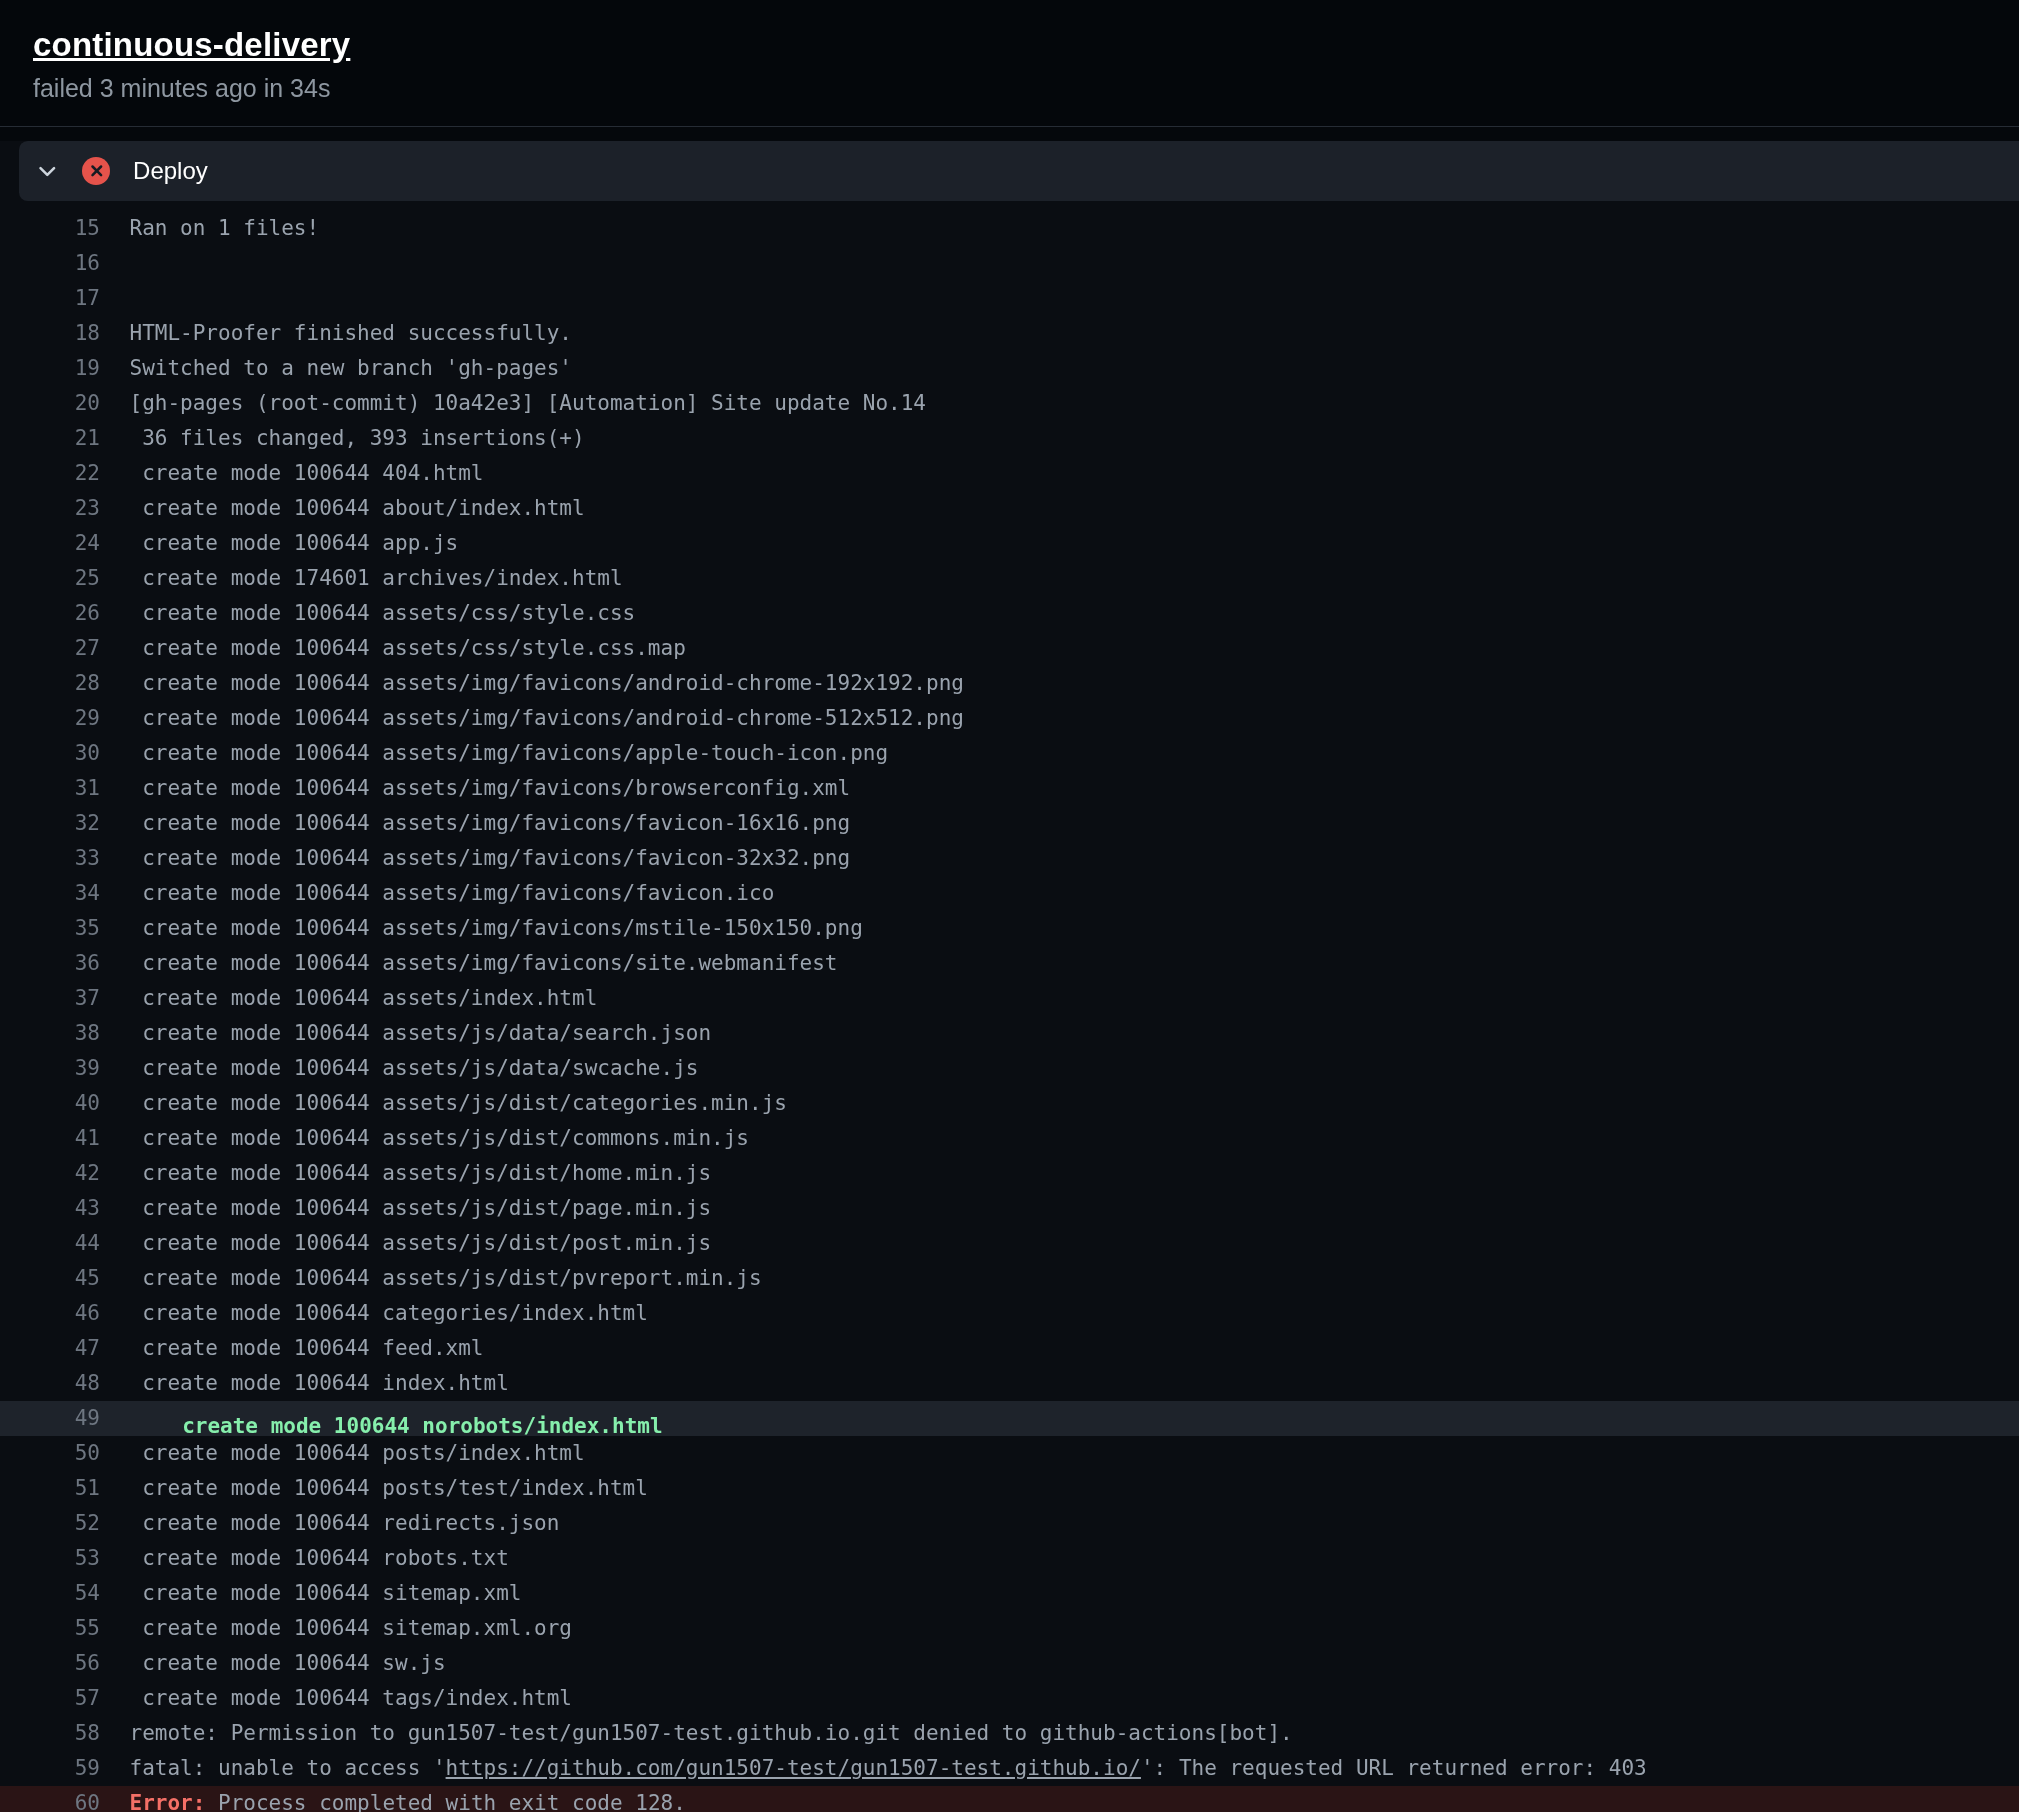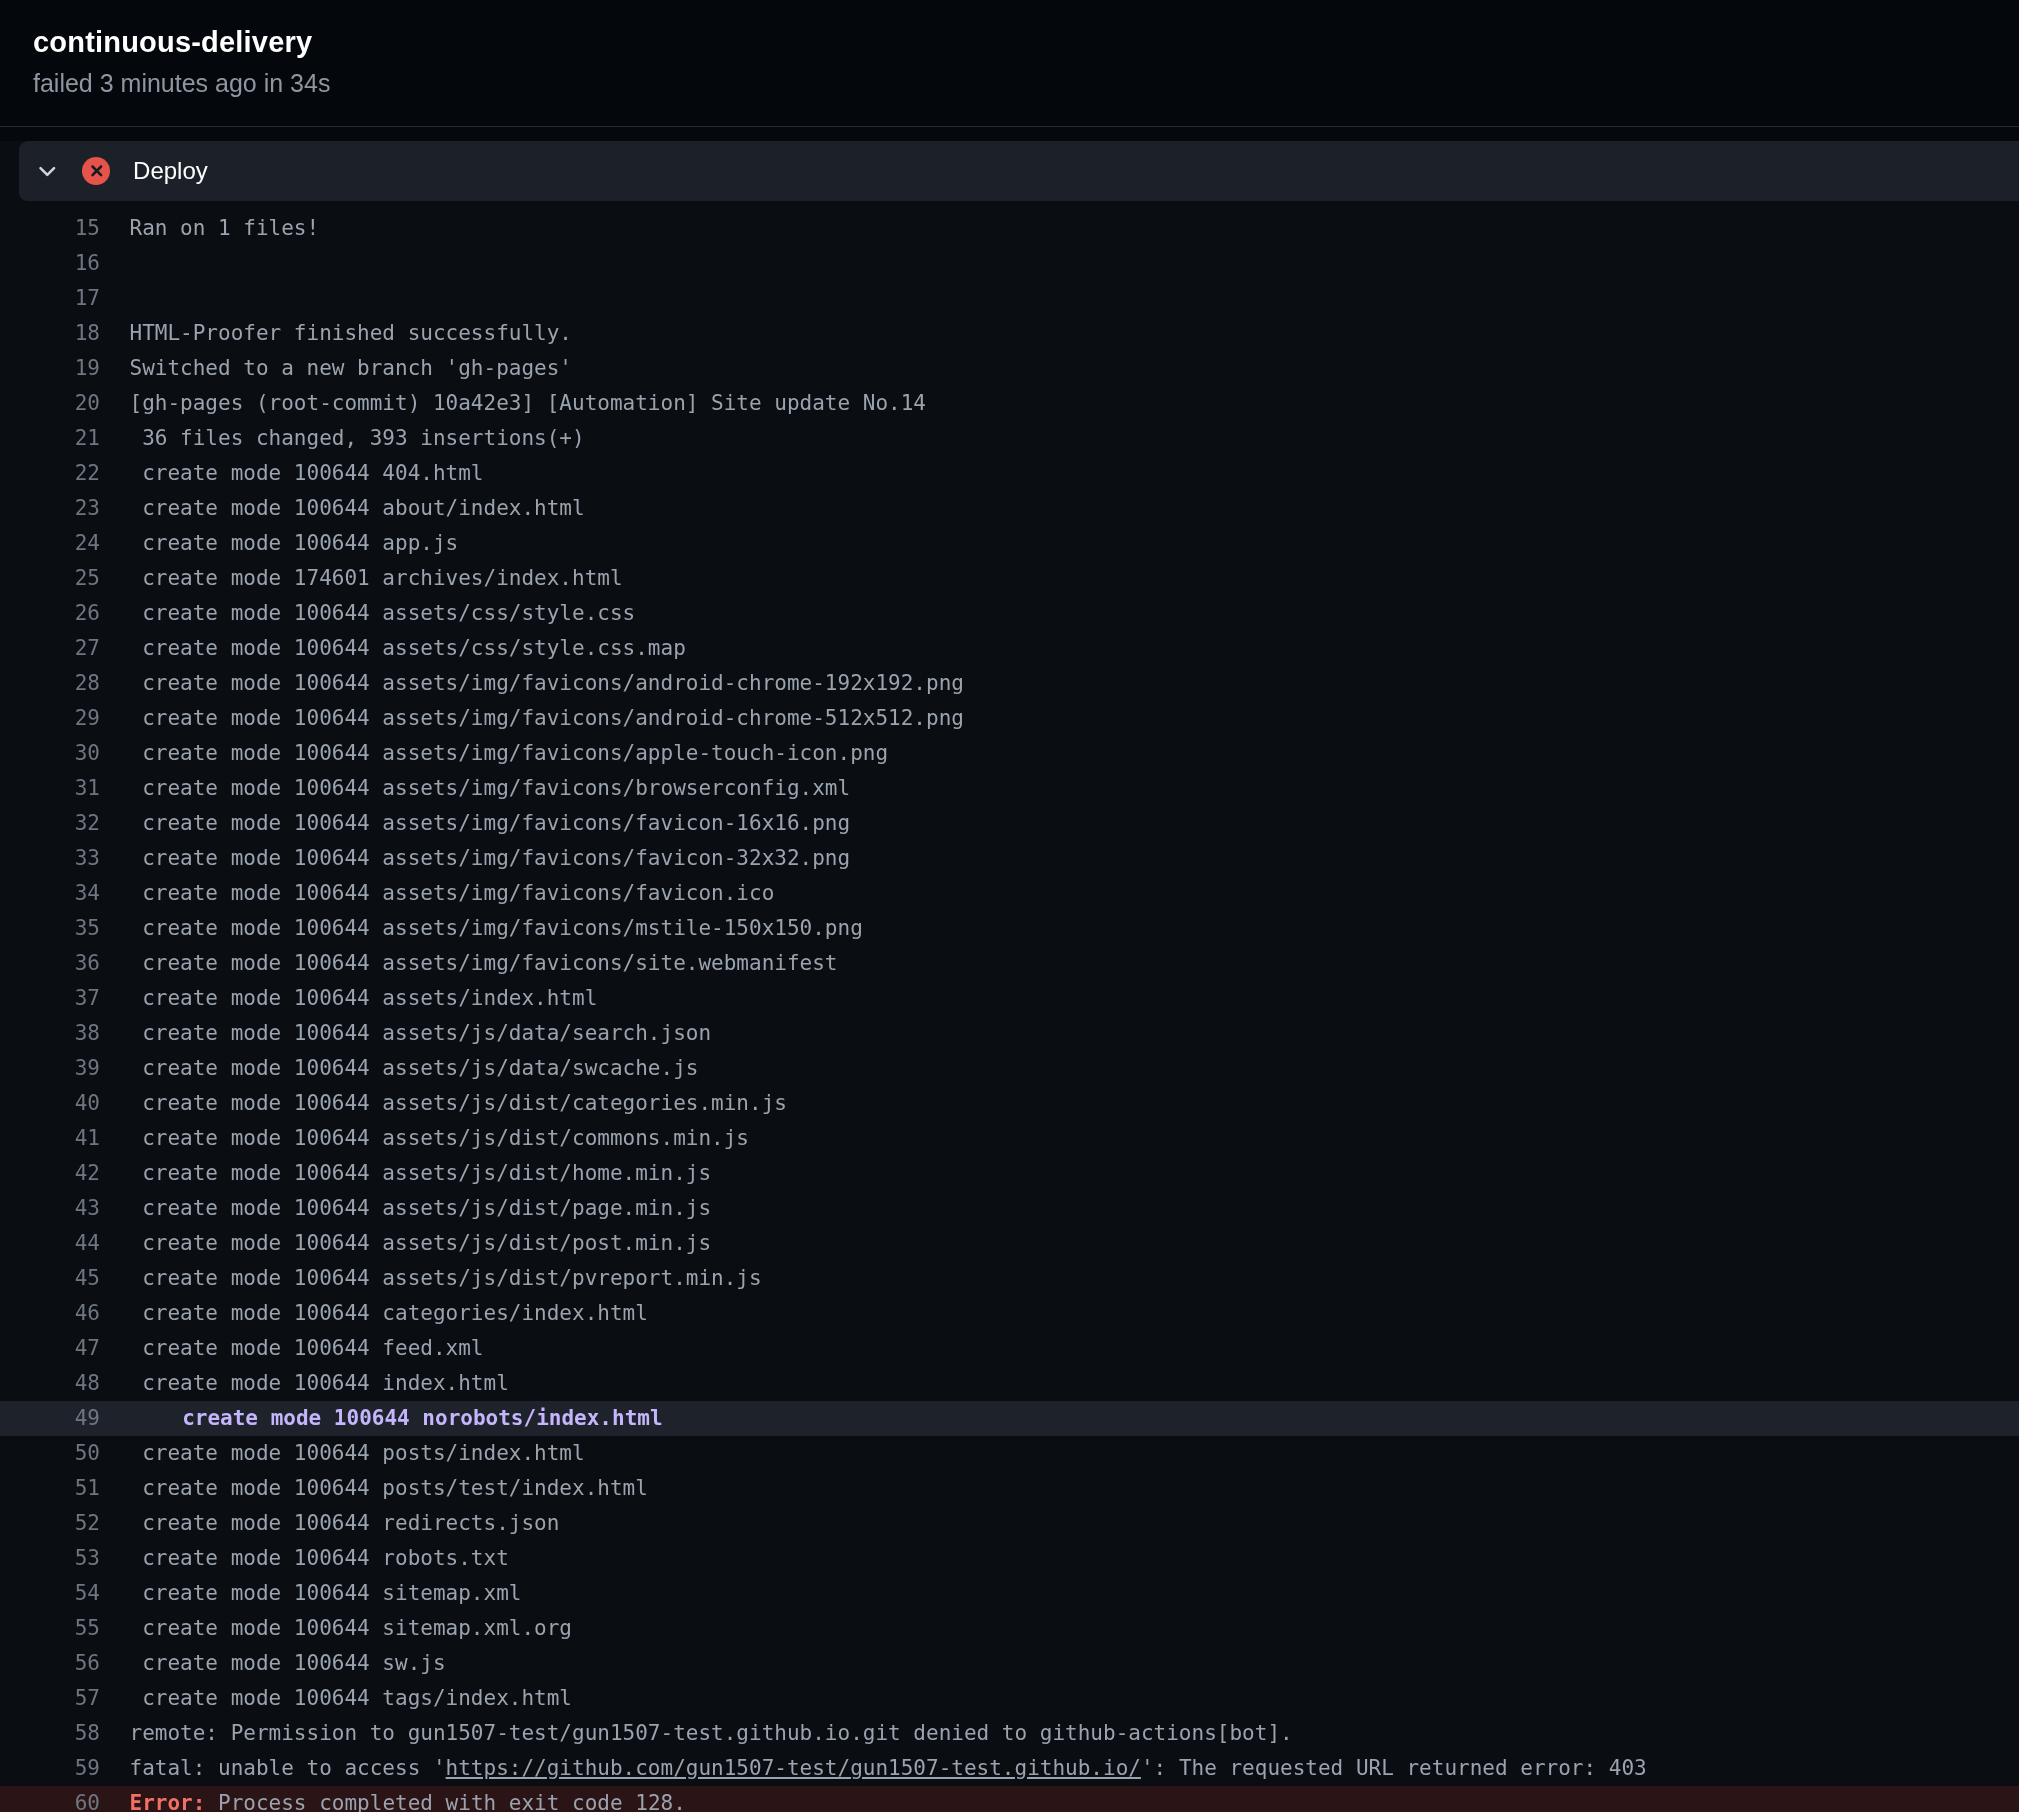--- a/index.html
+++ b/index.html
@@ -12,23 +12,24 @@
 
   
   .run-header {
     height: 127px;
     padding: 26px 0 0 33px;
     background: #04070b;
     border-bottom: 1.7px solid #262c35;
   }
   .run-title {
     color: #ffffff;
-    font-size: 29px;
+    font-size: 33px;
     font-weight: 700;
     letter-spacing: 0.2px;
+    text-decoration: underline;
   }
   .run-status {
     margin-top: 10.4px;
     color: #8e97a1;
     font-size: 25px;
     font-weight: 400;
   }
 
   
   .log-viewer {
@@ -88,21 +89,21 @@
     flex: none;
     text-align: right;
     color: #6e7681;
     cursor: pointer;
   }
   .line-content {
     margin-left: 29.5px;
     color: #9aa3ae;
   }
   .log-row.highlight { background: #1e232b; gap: 40px; }
-  .log-row.highlight .line-content { color: #c4b5fd; font-weight: 700; }
+  .log-row.highlight .line-content { color: #86efac; font-weight: 700; margin-top: 8px; }
   .log-row.error { background: #2a1415; }
   .error-label { color: #f47067; font-weight: 700; }
   .log-link { text-decoration: underline; cursor: pointer; color: inherit; }
 </style>
 </head>
 <body>
 
 <div class="run-header">
   <div class="run-title">continuous-delivery</div>
   <div class="run-status">failed 3 minutes ago in 34s</div>

